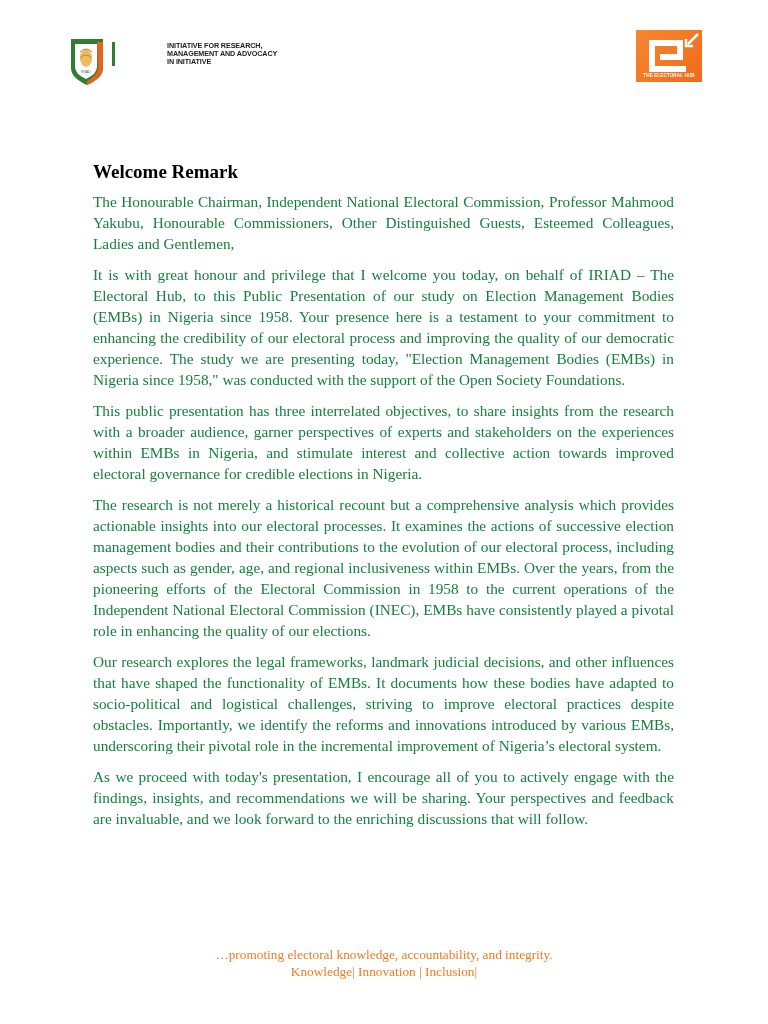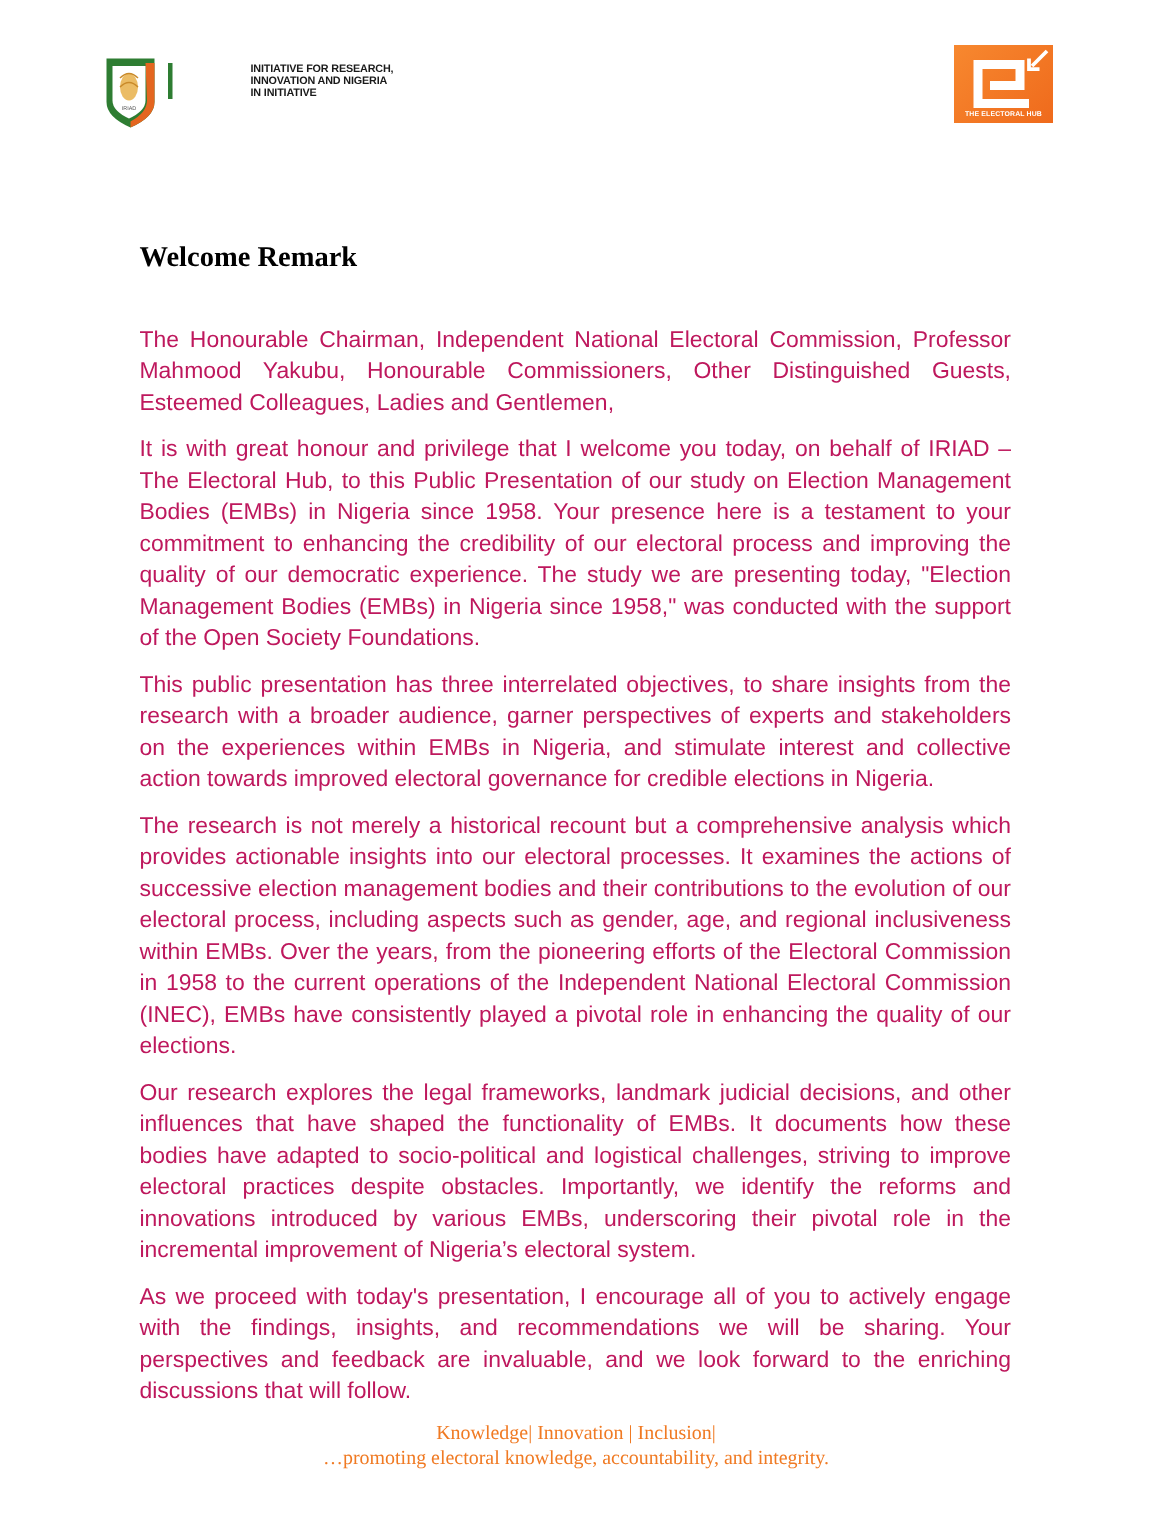--- a/index.html
+++ b/index.html
@@ -89,25 +89,24 @@
       font-weight: bold;
       font-size: 19px;
       line-height: 24px;
       color: #000000;
     }
     .body-text {
       position: absolute;
       top: 191px;
       left: 93px;
       width: 581px;
-      font-family: Liberation Sans, sans-serif;
+      font-family: Liberation Serif, serif;
       font-size: 15.3px;
       line-height: 21px;
-      color: #be185d;
-      margin-top: 25px;
+      color: #15803d;
     }
     .body-text p {
       margin: 0 0 10px 0;
       text-align: justify;
     }
     .footer {
       position: absolute;
       top: 946px;
       left: 0;
       width: 768px;
@@ -129,21 +128,21 @@
         <path d="M27 4 H33 V30 Q33 40 17 47 L17 43 Q28 37 28 29 Z" fill="#e4651f"></path>
         <path d="M5 6 H27 V29 Q27 36 16 41 Q5 36 5 29 Z" fill="#ffffff"></path>
         <ellipse cx="16" cy="20" rx="6" ry="9" fill="#e8b04a" opacity="0.85"></ellipse>
         <path d="M10 14 Q16 8 22 14" stroke="#c98a2a" stroke-width="1" fill="none"></path>
         <path d="M10 20 Q16 14 22 20" stroke="#c98a2a" stroke-width="1" fill="none"></path>
         <text x="16" y="35" font-size="3.6" text-anchor="middle" fill="#555" font-family="Liberation Sans, sans-serif">IRIAD</text>
       </svg>
     </div>
     <div class="iriad-text">
       <div>INITIATIVE  FOR RESEARCH,</div>
-      <div>INNOVATION AND NIGERIA</div>
+      <div>MANAGEMENT AND ADVOCACY</div>
       <div>IN INITIATIVE</div>
     </div>
   </div>
 
   <div class="hub-logo">
     <svg width="66" height="52" viewBox="0 0 66 52">
       <path d="M13 10 H47 V30 H24 V24 H41 V16 H19 V36 H50 V42 H13 Z" fill="#ffffff"></path>
       <path d="M52 14 L62 4" stroke="#ffffff" stroke-width="2.5"></path>
       <path d="M50 9 L50 16 L57 16" stroke="#ffffff" stroke-width="2.5" fill="none"></path>
     </svg>
@@ -159,15 +158,15 @@
 <div class="body-text">
   <p>The Honourable Chairman, Independent National Electoral Commission, Professor Mahmood Yakubu, Honourable Commissioners, Other Distinguished Guests, Esteemed Colleagues, Ladies and Gentlemen,</p>
   <p>It is with great honour and privilege that I welcome you today, on behalf of IRIAD – The Electoral Hub, to this Public Presentation of our study on Election Management Bodies (EMBs) in Nigeria since 1958. Your presence here is a testament to your commitment to enhancing the credibility of our electoral process and improving the quality of our democratic experience. The study we are presenting today, "Election Management Bodies (EMBs) in Nigeria since 1958," was conducted with the support of the Open Society Foundations.</p>
   <p>This public presentation has three interrelated objectives, to share insights from the research with a broader audience, garner perspectives of experts and stakeholders on the experiences within EMBs in Nigeria, and stimulate interest and collective action towards improved electoral governance for credible elections in Nigeria.</p>
   <p>The research is not merely a historical recount but a comprehensive analysis which provides actionable insights into our electoral processes. It examines the actions of successive election management bodies and their contributions to the evolution of our electoral process, including aspects such as gender, age, and regional inclusiveness within EMBs. Over the years, from the pioneering efforts of the Electoral Commission in 1958 to the current operations of the Independent National Electoral Commission (INEC), EMBs have consistently played a pivotal role in enhancing the quality of our elections.</p>
   <p>Our research explores the legal frameworks, landmark judicial decisions, and other influences that have shaped the functionality of EMBs. It documents how these bodies have adapted to socio-political and logistical challenges, striving to improve electoral practices despite obstacles. Importantly, we identify the reforms and innovations introduced by various EMBs, underscoring their pivotal role in the incremental improvement of Nigeria’s electoral system.</p>
   <p>As we proceed with today's presentation, I encourage all of you to actively engage with the findings, insights, and recommendations we will be sharing. Your perspectives and feedback are invaluable, and we look forward to the enriching discussions that will follow.</p>
 </div>
 
 <div class="footer">
+  <div>…promoting electoral knowledge, accountability, and integrity.</div>
   <div>Knowledge| Innovation | Inclusion|</div>
-  <div>…promoting electoral knowledge, accountability, and integrity.</div>
 </div>
 
 </body></html>

